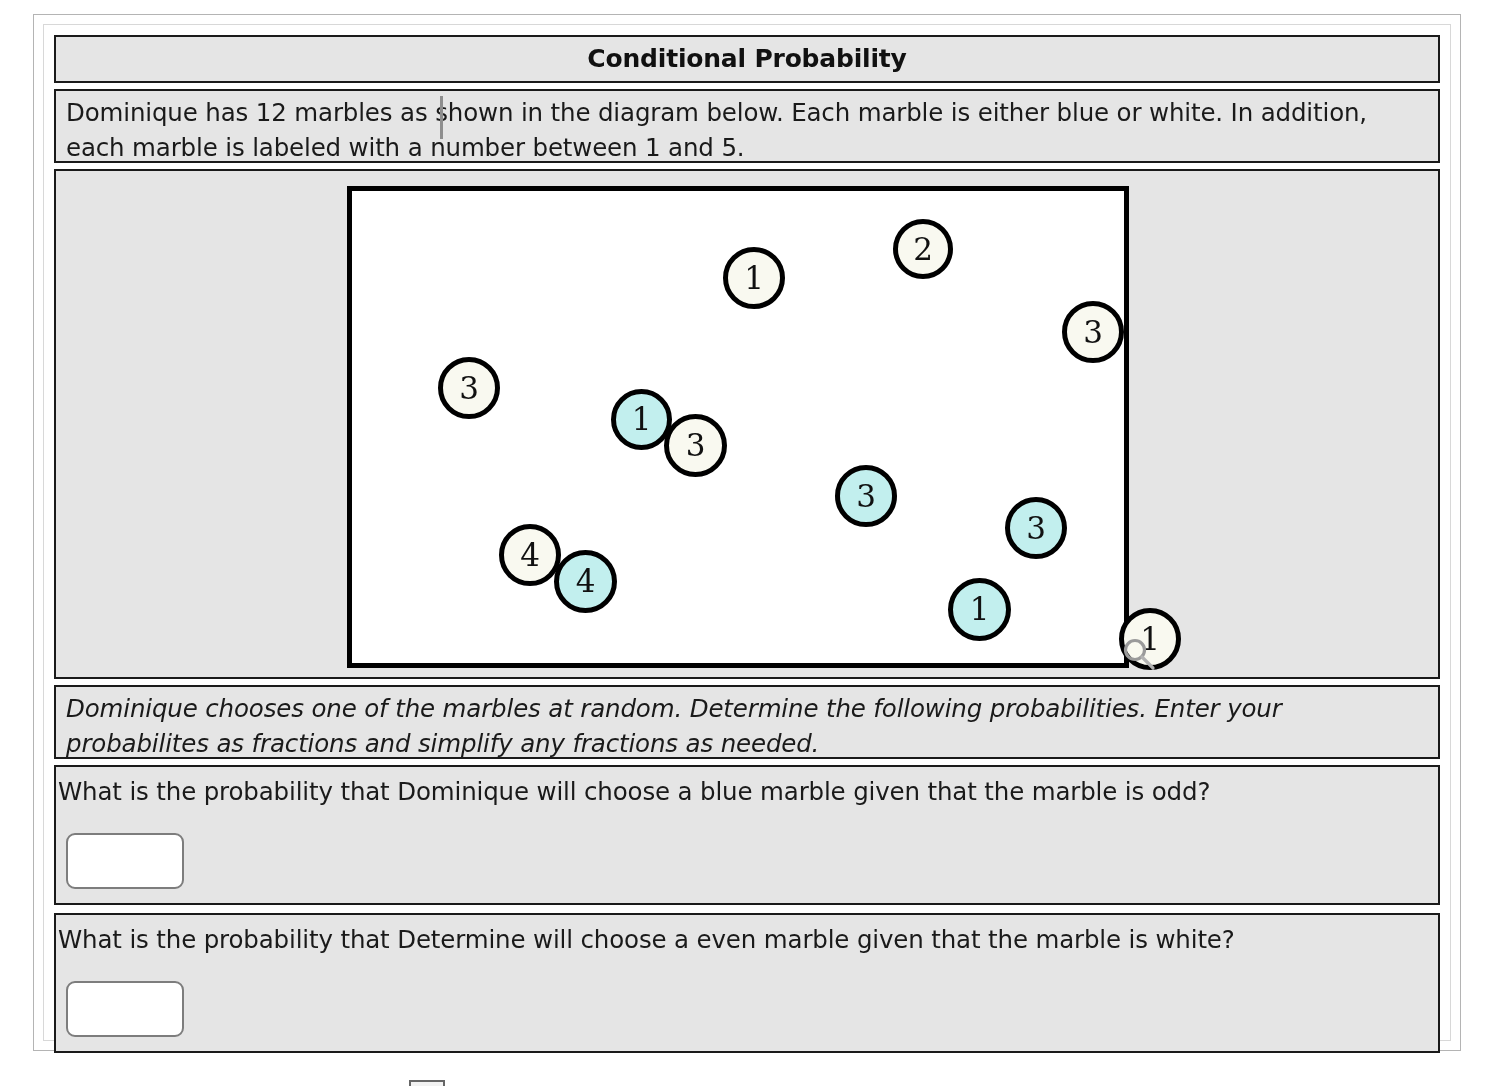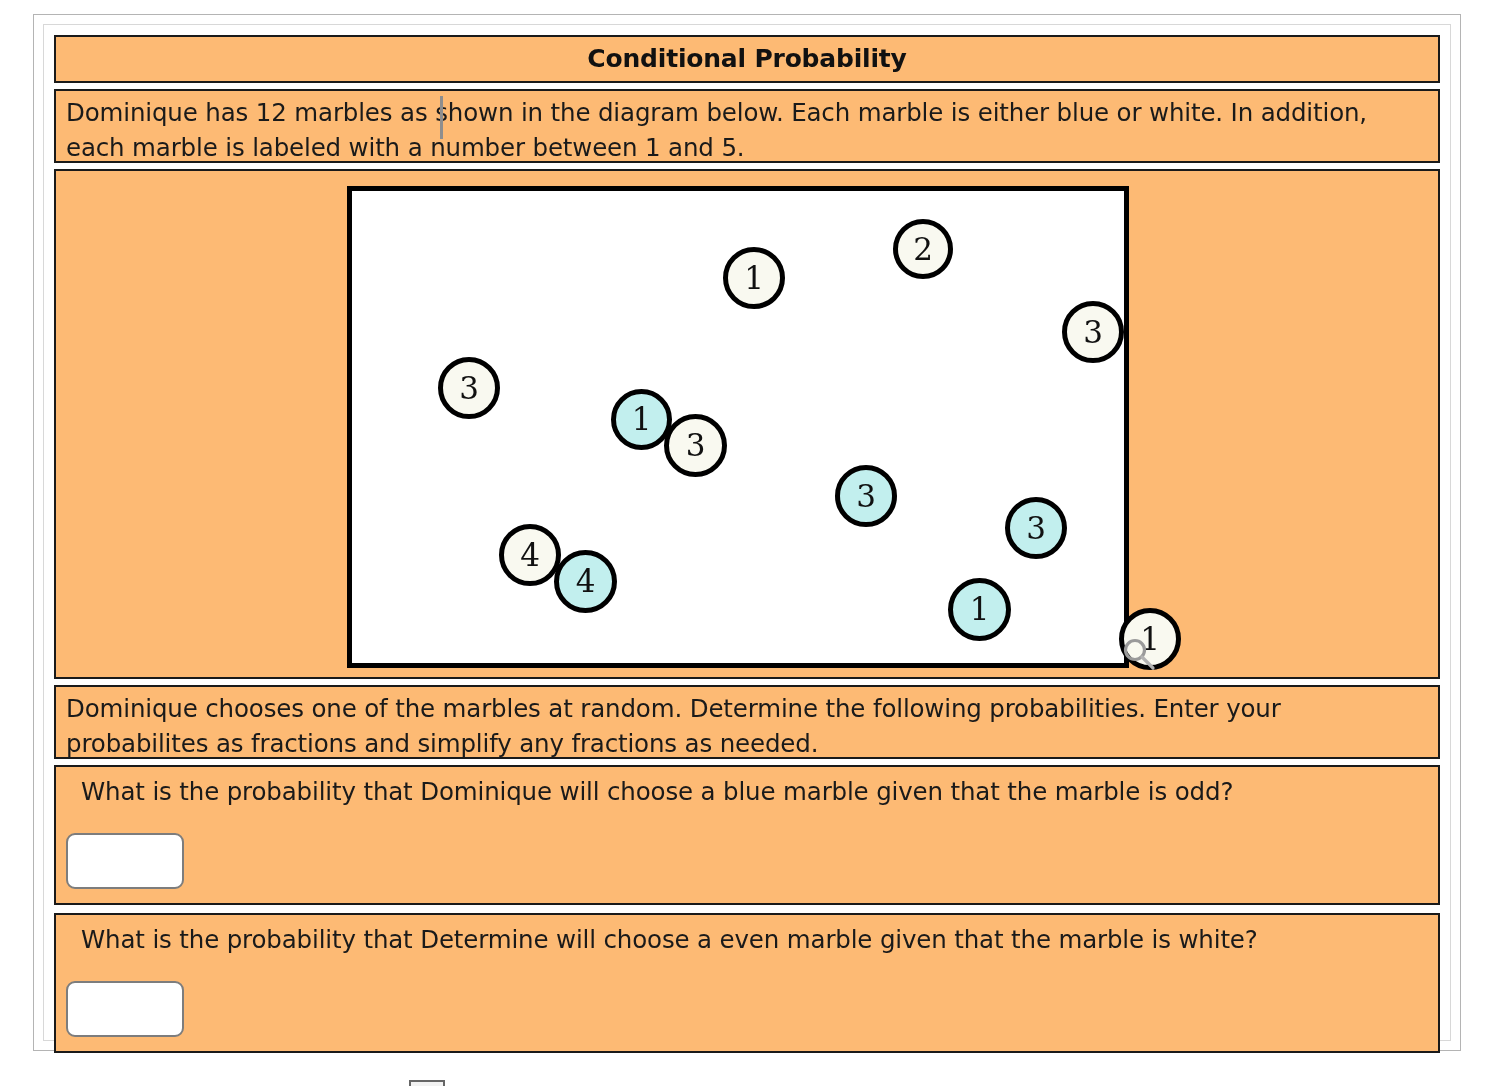--- a/index.html
+++ b/index.html
@@ -36,21 +36,21 @@
     background: #ffffff;
     box-sizing: border-box;
   }
 
   
   .panel {
     position: absolute;
     left: 10px;
     right: 10px;
     border: 2px solid #1a1a1a;
-    background: #fdba74;
+    background: #e5e5e5;
     box-sizing: border-box;
   }
 
   
   #title-panel { top: 10px; height: 48px; }
   #title-text {
     text-align: center;
     font-size: 25px;
     font-weight: bold;
     color: #111111;
@@ -119,31 +119,32 @@
   }
 
   
   #instructions-panel { top: 660px; height: 74px; }
   #instructions-text {
     font-size: 24.5px;
     color: #1a1a1a;
     line-height: 35px;
     padding: 4px 10px 0 10px;
     letter-spacing: -0.15px;
+    font-style: italic;
   }
 
   
   .question-panel { height: 140px; }
   #question-panel-1 { top: 740px; }
   #question-panel-2 { top: 888px; }
   .question-text {
     font-size: 24.5px;
     color: #1a1a1a;
     line-height: 32px;
-    padding: 9px 10px 0 25px;
+    padding: 9px 10px 0 2px;
     letter-spacing: -0.15px;
   }
   .answer-input {
     position: absolute;
     left: 10px;
     bottom: 14px;
     width: 118px;
     height: 56px;
     border: 2px solid #7d7d7d;
     border-radius: 9px;

